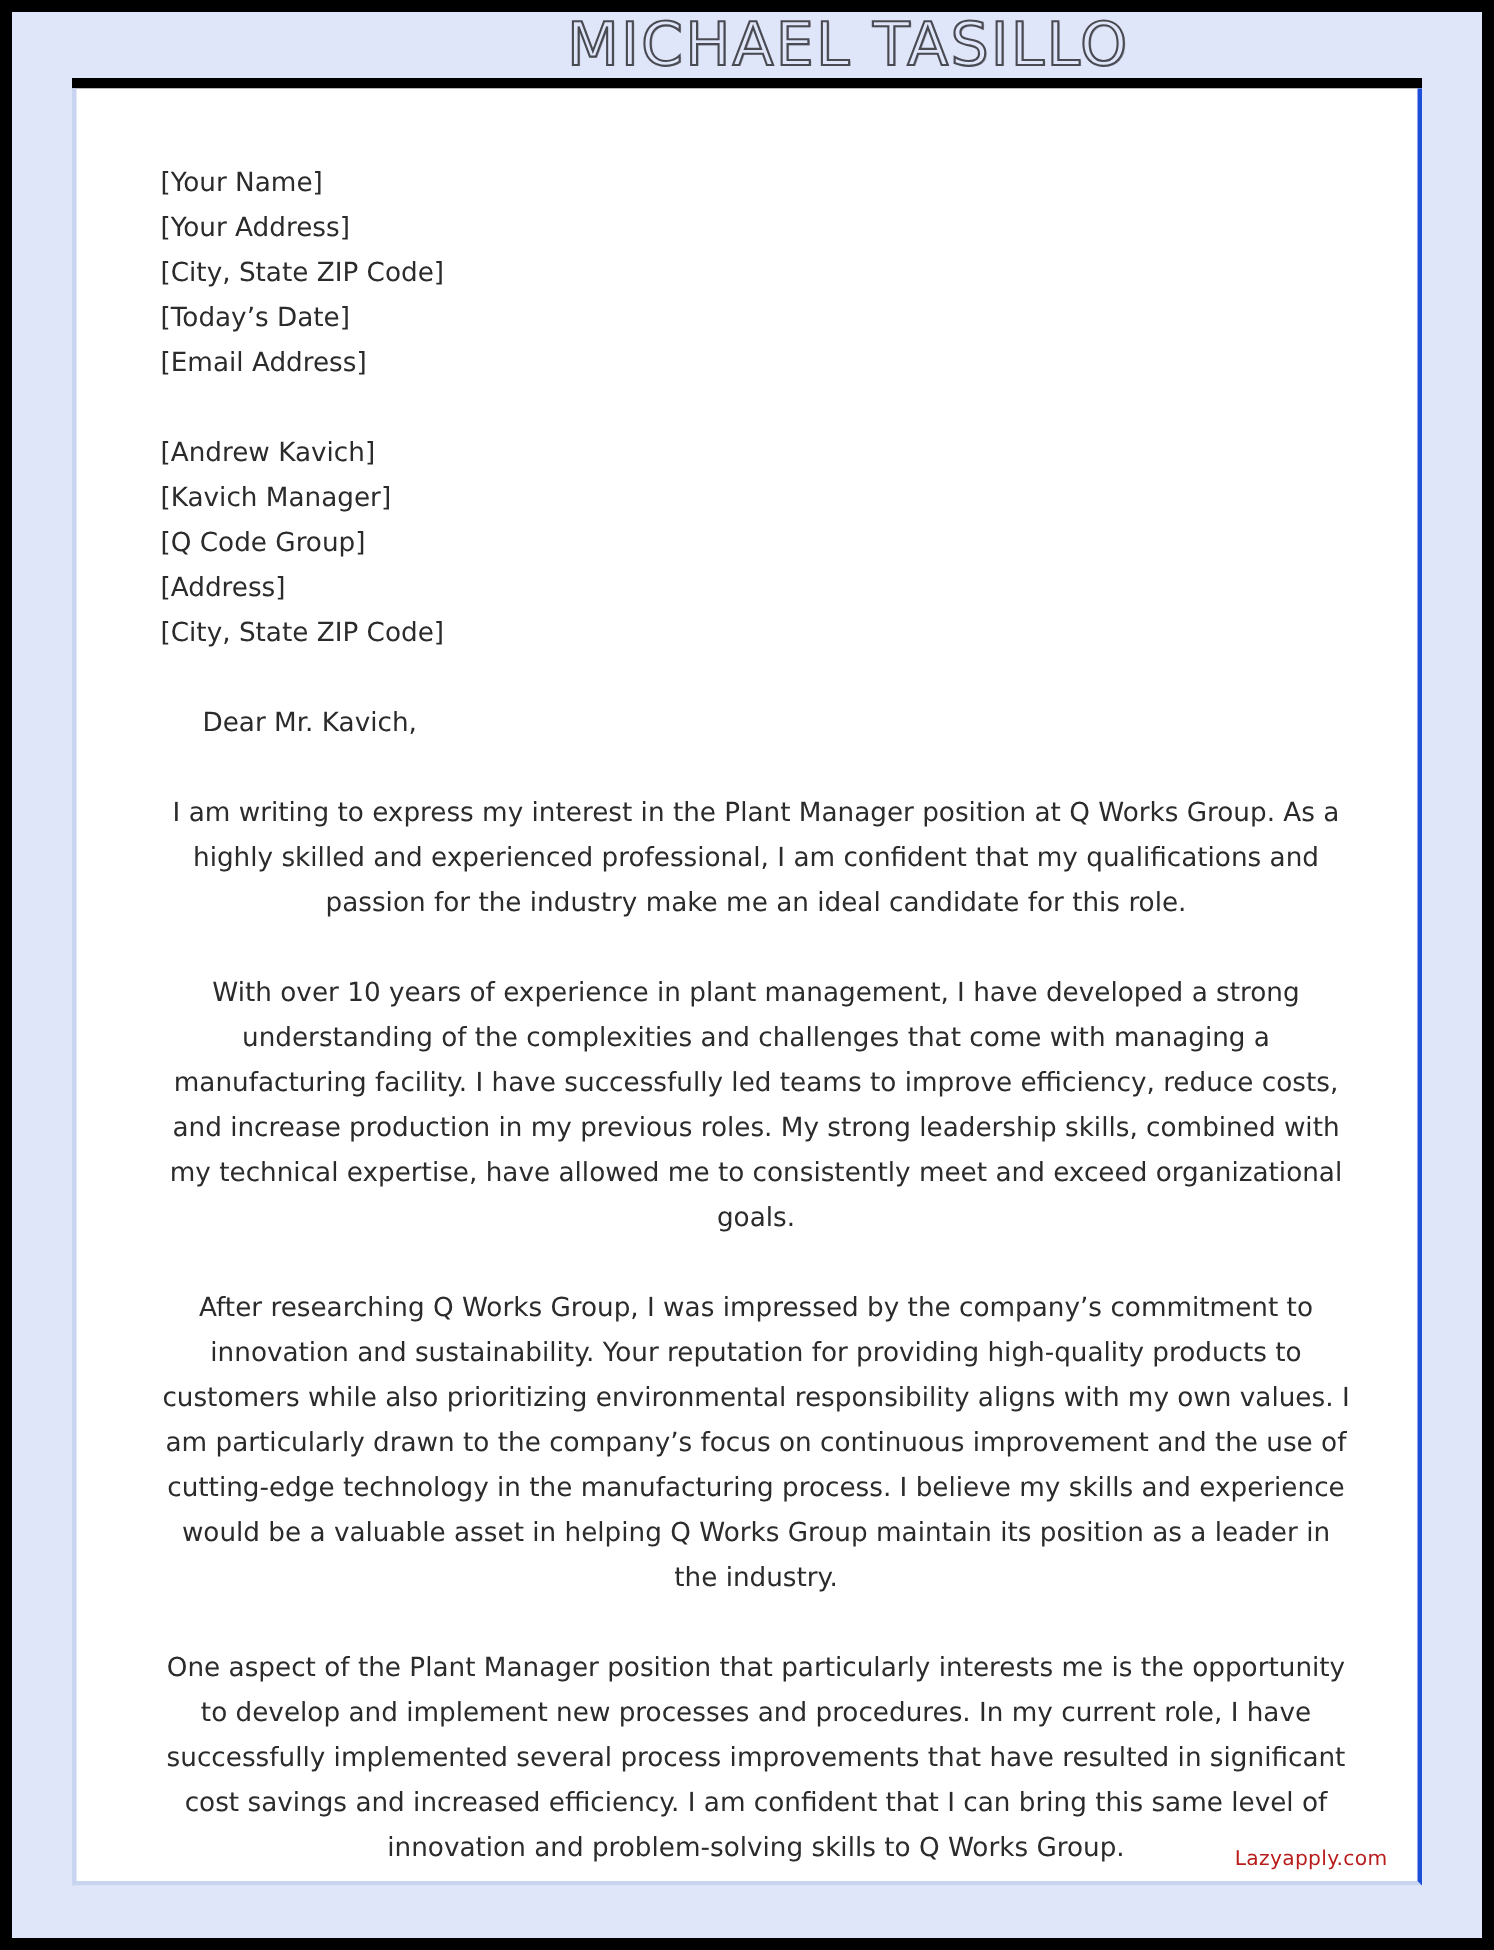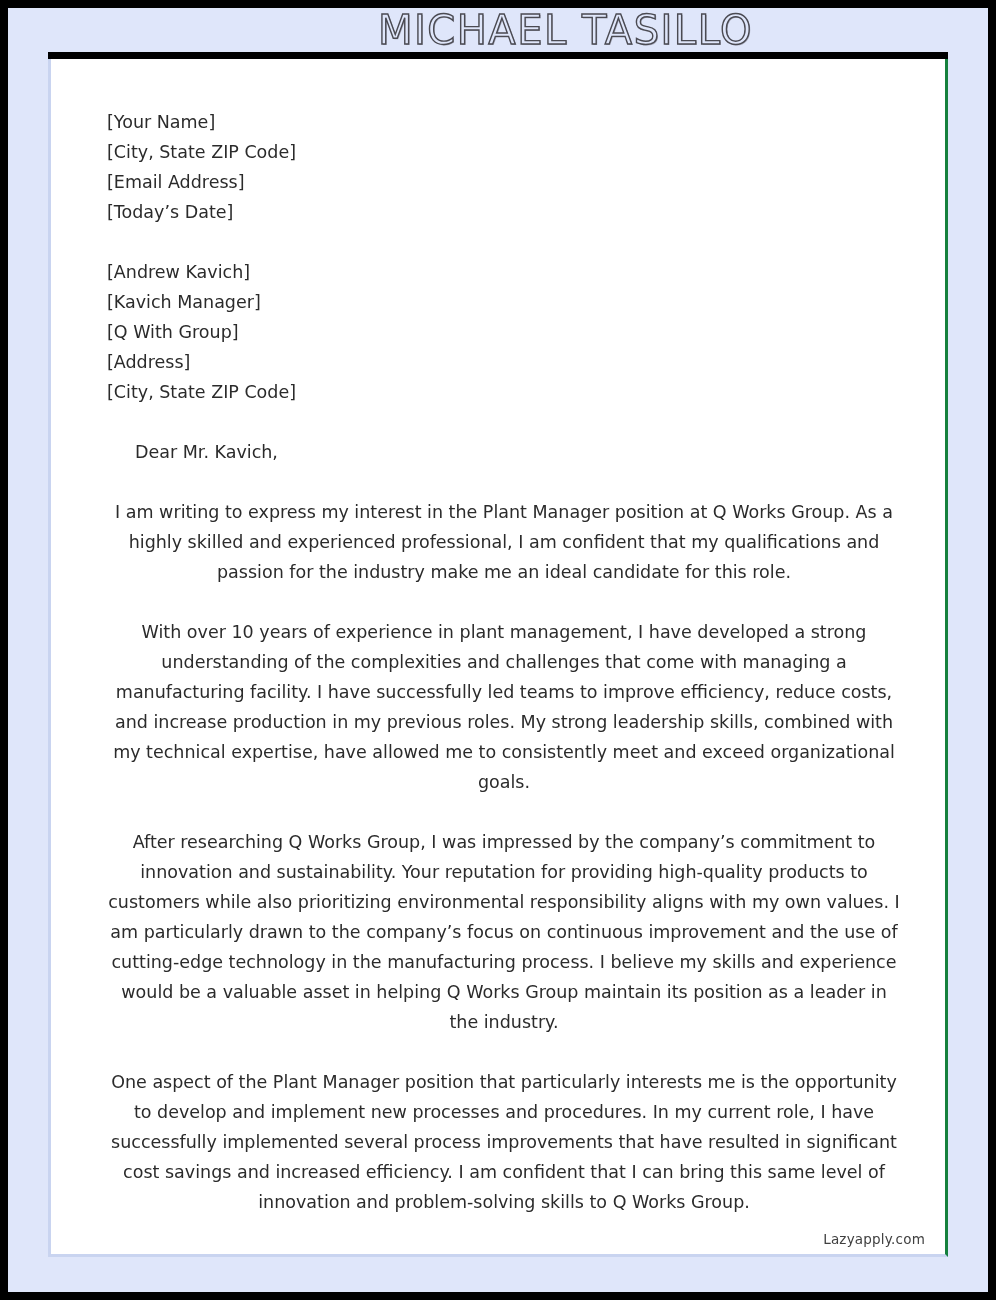--- a/index.html
+++ b/index.html
@@ -75,21 +75,21 @@
 
   
   .letter-card {
     position: absolute;
     left: 40px;
     top: 51px;
     width: 900px;
     height: 1198px;
     background: #ffffff;
     border-left: 3px solid #c9d4f0;
-    border-right: 3px solid #15803d;
+    border-right: 3px solid #1d4ed8;
     border-bottom: 3px solid #c9d4f0;
     overflow: hidden;
   }
 
   .letter-body {
     position: absolute;
     left: 0;
     top: 0;
     width: 894px;
     padding: 48px 44px 0 56px;
@@ -120,21 +120,21 @@
     text-align: center;
   }
 
   
   .watermark {
     position: absolute;
     right: 16px;
     bottom: 6px;
     font-family: "DejaVu Sans", sans-serif;
     font-size: 13.5px;
-    color: #404040;
+    color: #b91c1c;
     letter-spacing: 0.2px;
     background: #ffffff;
     padding: 1px 4px;
   }
 
   
   .overflow-line {
     position: absolute;
     left: 40px;
     top: 1258px;
@@ -157,29 +157,30 @@
       <div class="header-title">MICHAEL TASILLO</div>
     </div>
 
     <div class="header-rule"></div>
 
     <div class="letter-card">
       <div class="letter-body">
 
         <div class="addr-block">
           <div class="addr-line">[Your Name]</div>
+          <div class="addr-line">[Your Address]</div>
           <div class="addr-line">[City, State ZIP Code]</div>
+          <div class="addr-line">[Today’s Date]</div>
           <div class="addr-line">[Email Address]</div>
-          <div class="addr-line">[Today’s Date]</div>
         </div>
 
         <div class="addr-block">
           <div class="addr-line">[Andrew Kavich]</div>
           <div class="addr-line">[Kavich Manager]</div>
-          <div class="addr-line">[Q With Group]</div>
+          <div class="addr-line">[Q Code Group]</div>
           <div class="addr-line">[Address]</div>
           <div class="addr-line">[City, State ZIP Code]</div>
         </div>
 
         <div class="salutation">Dear Mr. Kavich,</div>
 
         <p class="para">I am writing to express my interest in the Plant Manager position at Q Works Group. As a highly skilled and experienced professional, I am confident that my qualifications and passion for the industry make me an ideal candidate for this role.</p>
         <p class="para">With over 10 years of experience in plant management, I have developed a strong understanding of the complexities and challenges that come with managing a manufacturing facility. I have successfully led teams to improve efficiency, reduce costs, and increase production in my previous roles. My strong leadership skills, combined with my technical expertise, have allowed me to consistently meet and exceed organizational goals.</p>
         <p class="para">After researching Q Works Group, I was impressed by the company’s commitment to innovation and sustainability. Your reputation for providing high-quality products to customers while also prioritizing environmental responsibility aligns with my own values. I am particularly drawn to the company’s focus on continuous improvement and the use of cutting-edge technology in the manufacturing process. I believe my skills and experience would be a valuable asset in helping Q Works Group maintain its position as a leader in the industry.</p>
         <p class="para">One aspect of the Plant Manager position that particularly interests me is the opportunity to develop and implement new processes and procedures. In my current role, I have successfully implemented several process improvements that have resulted in significant cost savings and increased efficiency. I am confident that I can bring this same level of innovation and problem-solving skills to Q Works Group.</p>

